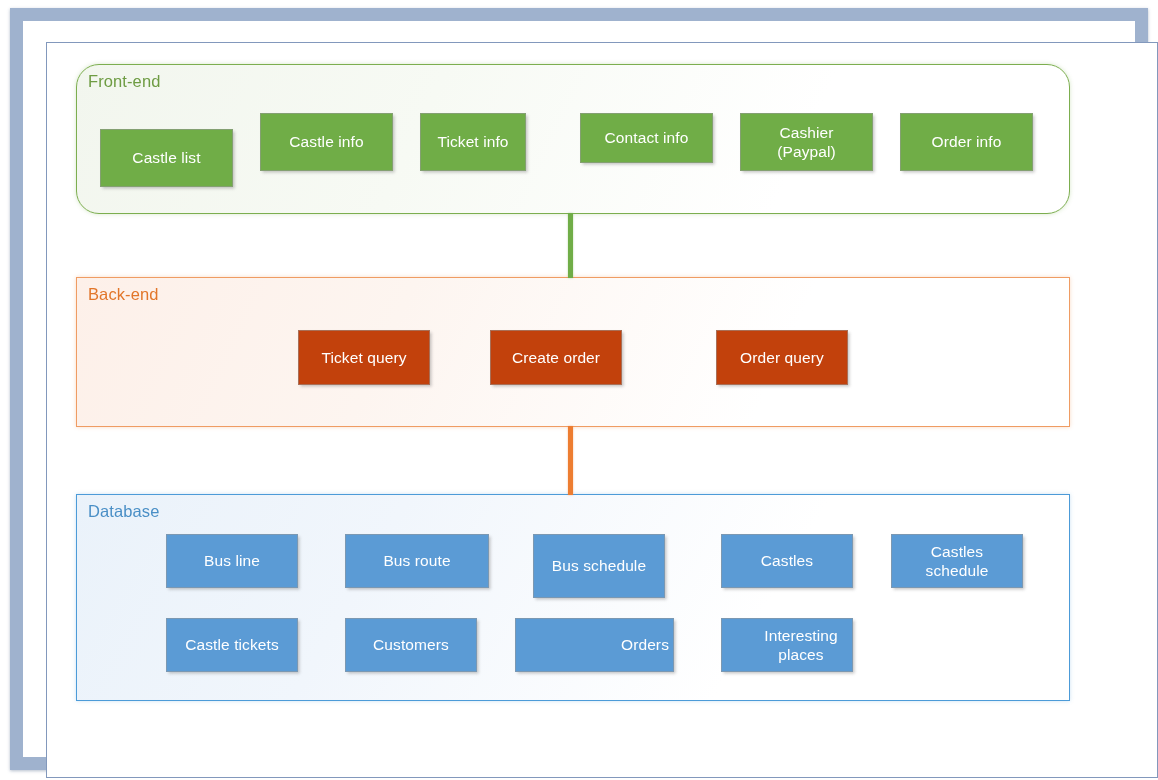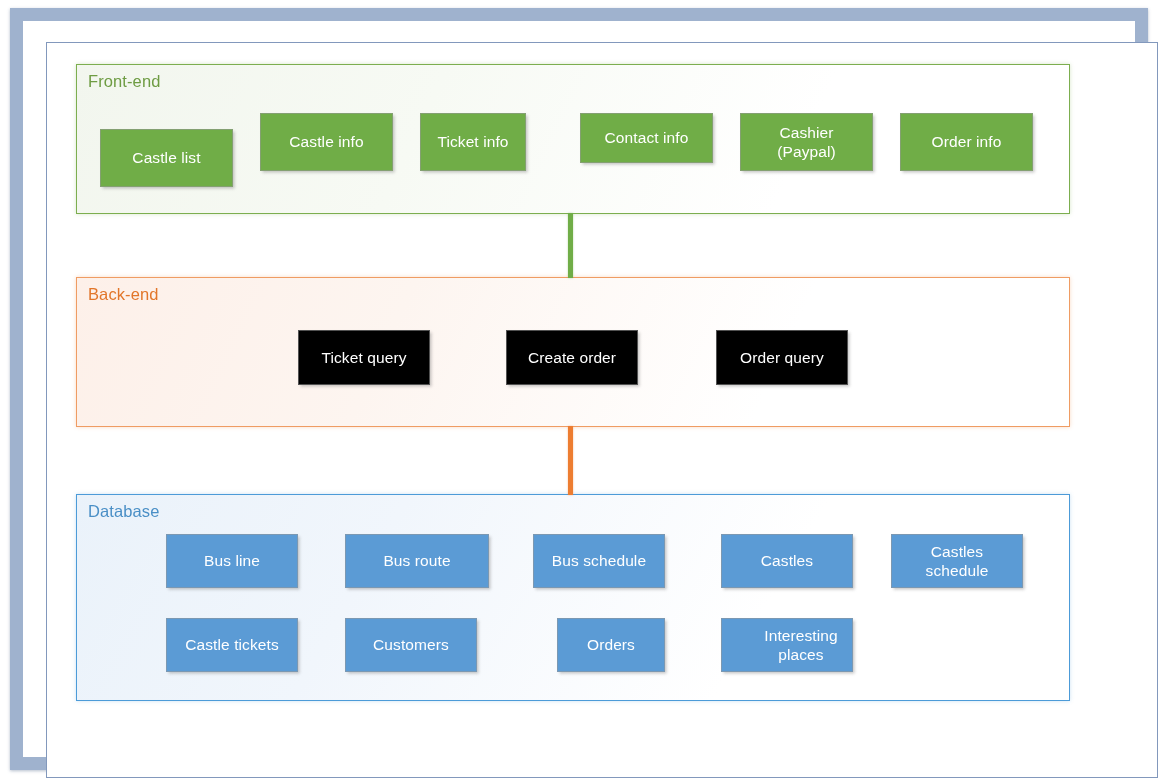--- a/index.html
+++ b/index.html
@@ -60,20 +60,21 @@
   }
 
   .panel-frontend {
     left: 76px;
     top: 64px;
     width: 994px;
     height: 150px;
     border-color: #7CAE4F;
     background: linear-gradient(115deg, #f2f6ee 0%, #f7faf4 35%, #ffffff 72%, #ffffff 100%);
     box-shadow: 0 0 4px rgba(124,174,79,0.30);
+    border-radius: 23px;
   }
   .panel-frontend .panel-title { color: #6E9C43; }
 
   .panel-backend {
     left: 76px;
     top: 277px;
     width: 994px;
     height: 150px;
     border-color: #EF9C63;
     background: linear-gradient(115deg, #fdf0e9 0%, #fdf5f0 32%, #ffffff 70%, #ffffff 100%);
@@ -103,21 +104,21 @@
     color: #ffffff;
     font-size: 15.5px;
     line-height: 1.25;
     letter-spacing: 0.1px;
     border: 1px solid rgba(150,150,150,0.55);
     box-shadow: 1.5px 1.5px 3px rgba(110,110,110,0.40);
     padding: 2px 4px;
     white-space: pre-line;
   }
   .node-green  { background: #70AD47; }
-  .node-orange { background: #000000; }
+  .node-orange { background: #c2410c; }
   .node-blue   { background: #5B9BD5; }
 
   
   .connector {
     position: absolute;
     width: 5px;
   }
   .connector-green  { background: #70AD47; box-shadow: 0 0 2px rgba(112,173,71,0.5); }
   .connector-orange { background: #ED7D31; box-shadow: 0 0 2px rgba(237,125,49,0.5); }
 </style>
@@ -147,28 +148,28 @@
 
   <div id="node-layer">
       <div class="node node-green" style="left: 100px; top: 113px; width: 133px; height: 58px; margin-top: 16px;"><span>Castle list</span></div>
       <div class="node node-green" style="left: 260px; top: 113px; width: 133px; height: 58px;"><span>Castle info</span></div>
       <div class="node node-green" style="left: 420px; top: 113px; width: 106px; height: 58px;"><span>Ticket info</span></div>
       <div class="node node-green" style="left: 580px; top: 113px; width: 133px; height: 50px; text-align: right;"><span>Contact info</span></div>
       <div class="node node-green" style="left: 740px; top: 113px; width: 133px; height: 58px;"><span>Cashier
 (Paypal)</span></div>
       <div class="node node-green" style="left: 900px; top: 113px; width: 133px; height: 58px;"><span>Order info</span></div>
       <div class="node node-orange" style="left: 298px; top: 330px; width: 132px; height: 55px;"><span>Ticket query</span></div>
-      <div class="node node-orange" style="left: 506px; top: 330px; width: 132px; height: 55px;"><span>Create order</span></div>
+      <div class="node node-orange" style="left: 490px; top: 330px; width: 132px; height: 55px;"><span>Create order</span></div>
       <div class="node node-orange" style="left: 716px; top: 330px; width: 132px; height: 55px;"><span>Order query</span></div>
       <div class="node node-blue" style="left: 166px; top: 534px; width: 132px; height: 54px;"><span>Bus line</span></div>
       <div class="node node-blue" style="left: 345px; top: 534px; width: 144px; height: 54px;"><span>Bus route</span></div>
-      <div class="node node-blue" style="left: 533px; top: 534px; width: 132px; height: 54px;"><span>Bus schedule</span></div>
+      <div class="node node-blue" style="left: 533px; top: 534px; width: 132px; height: 64px;"><span>Bus schedule</span></div>
       <div class="node node-blue" style="left: 721px; top: 534px; width: 132px; height: 54px;"><span>Castles</span></div>
       <div class="node node-blue" style="left: 891px; top: 534px; width: 132px; height: 54px;"><span>Castles
 schedule</span></div>
       <div class="node node-blue" style="left: 166px; top: 618px; width: 132px; height: 54px; justify-content: center;"><span>Castle tickets</span></div>
       <div class="node node-blue" style="left: 345px; top: 618px; width: 132px; height: 54px;"><span>Customers</span></div>
-      <div class="node node-blue" style="left: 557px; top: 618px; width: 108px; height: 54px;"><span>Orders</span></div>
+      <div class="node node-blue" style="left: 515px; top: 618px; width: 159px; height: 54px; justify-content: flex-end;"><span>Orders</span></div>
       <div class="node node-blue" style="left: 721px; top: 618px; width: 132px; height: 54px; padding-left: 32px;"><span>Interesting
 places</span></div>
     </div>
 
 </div>
 
 </body></html>

